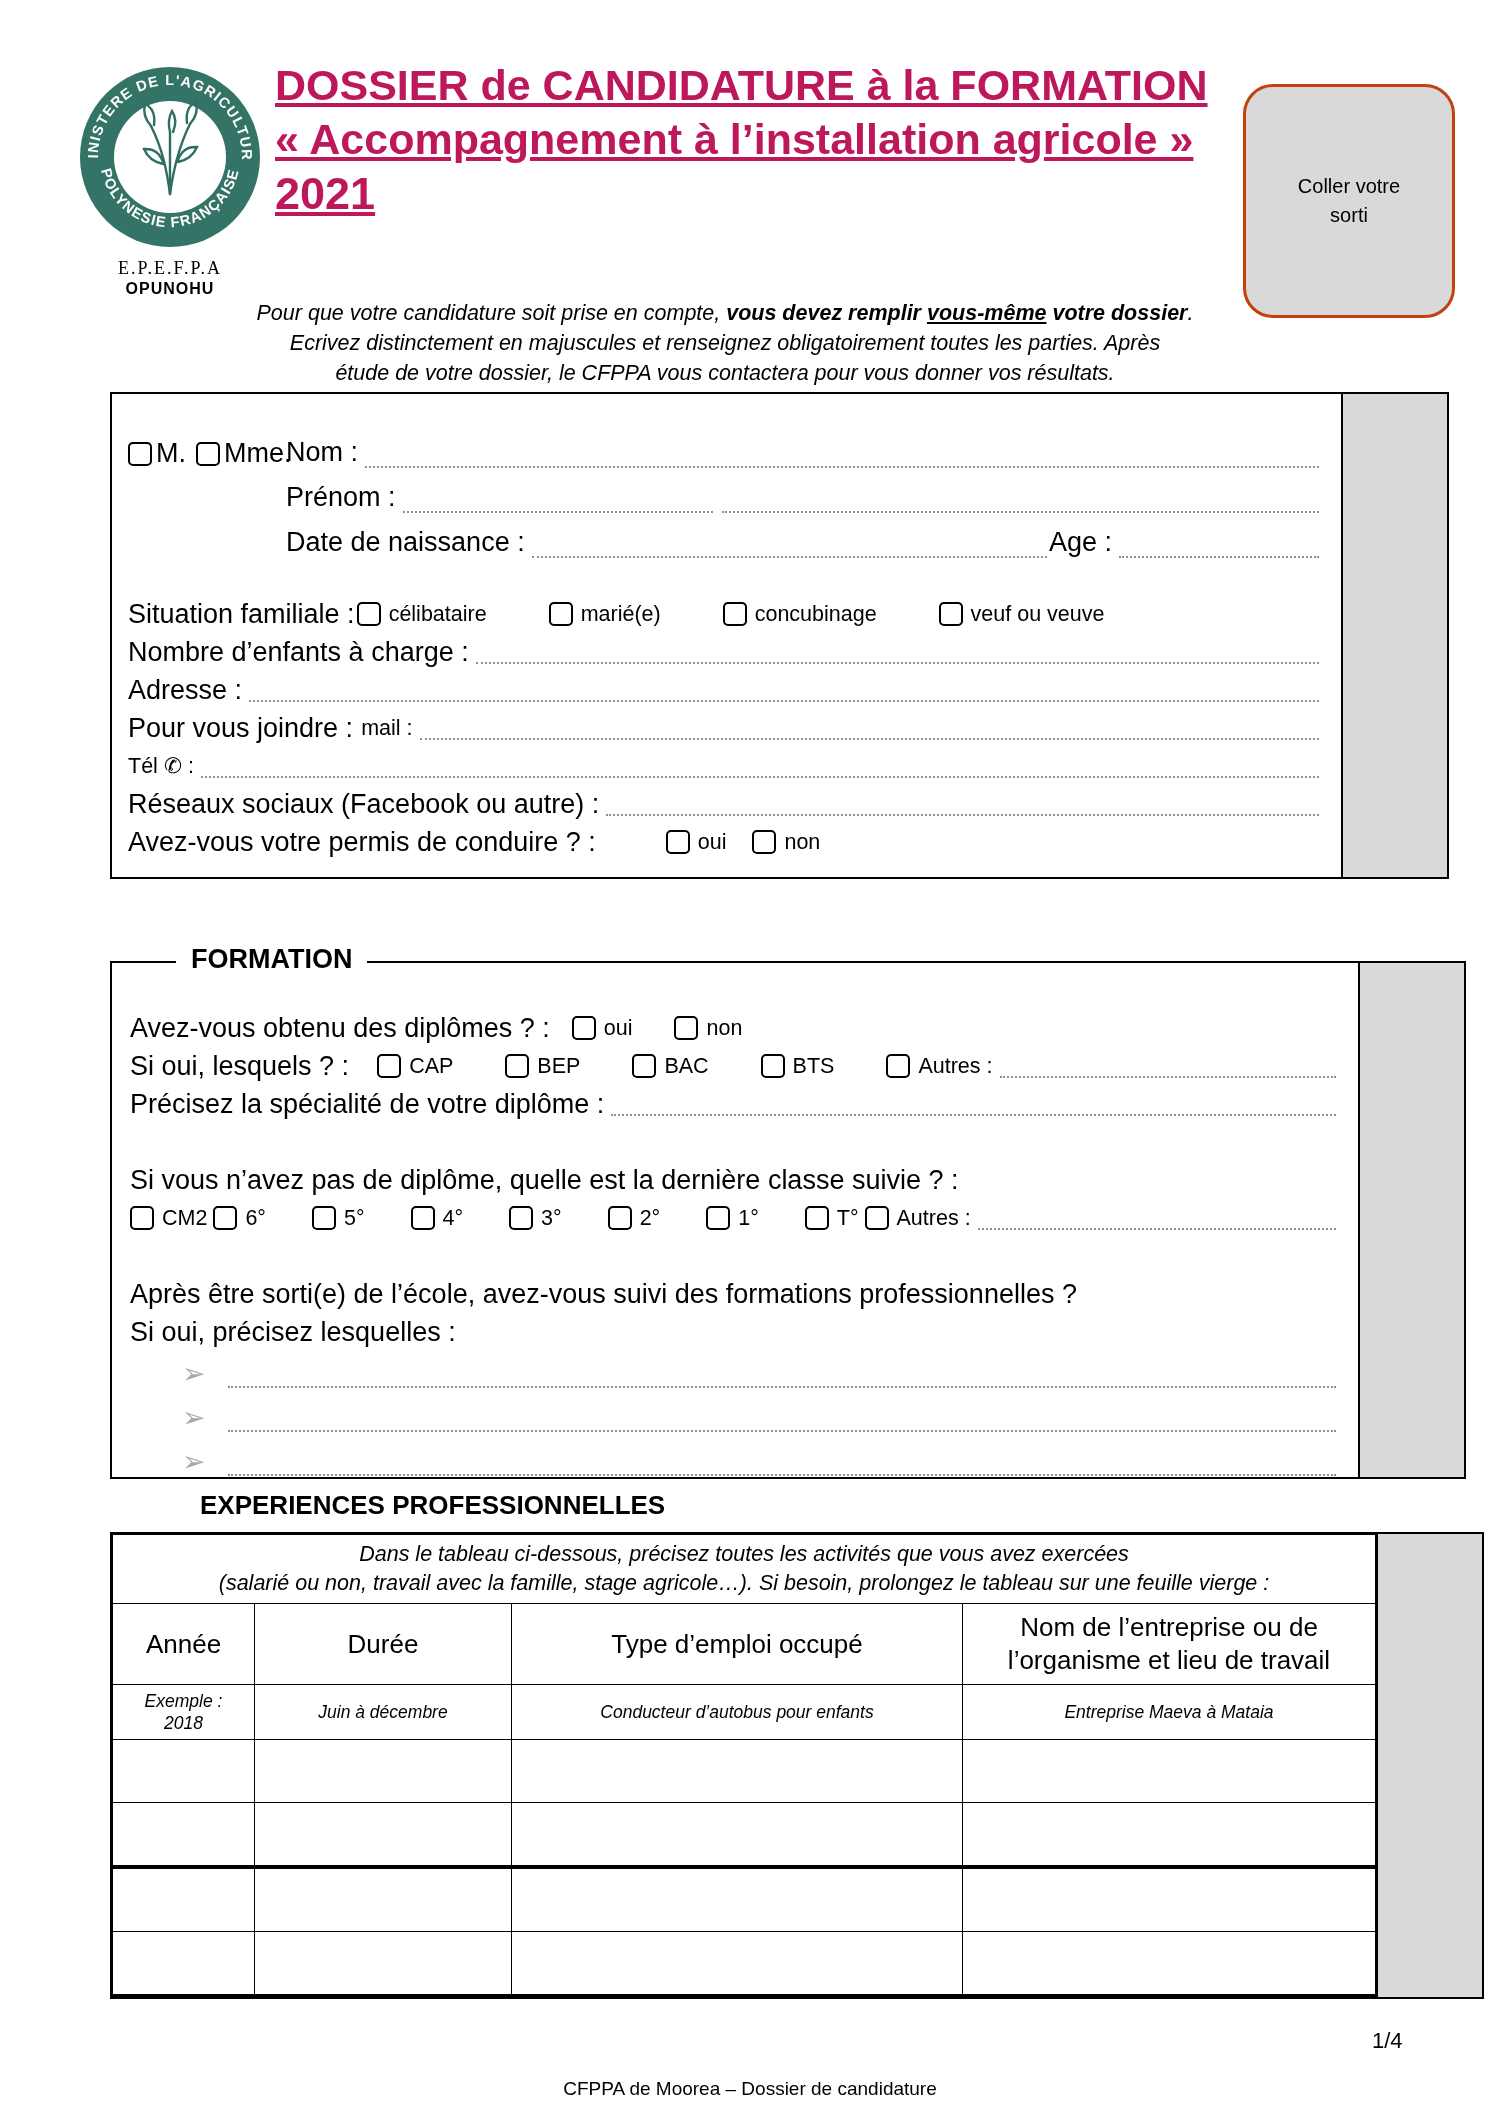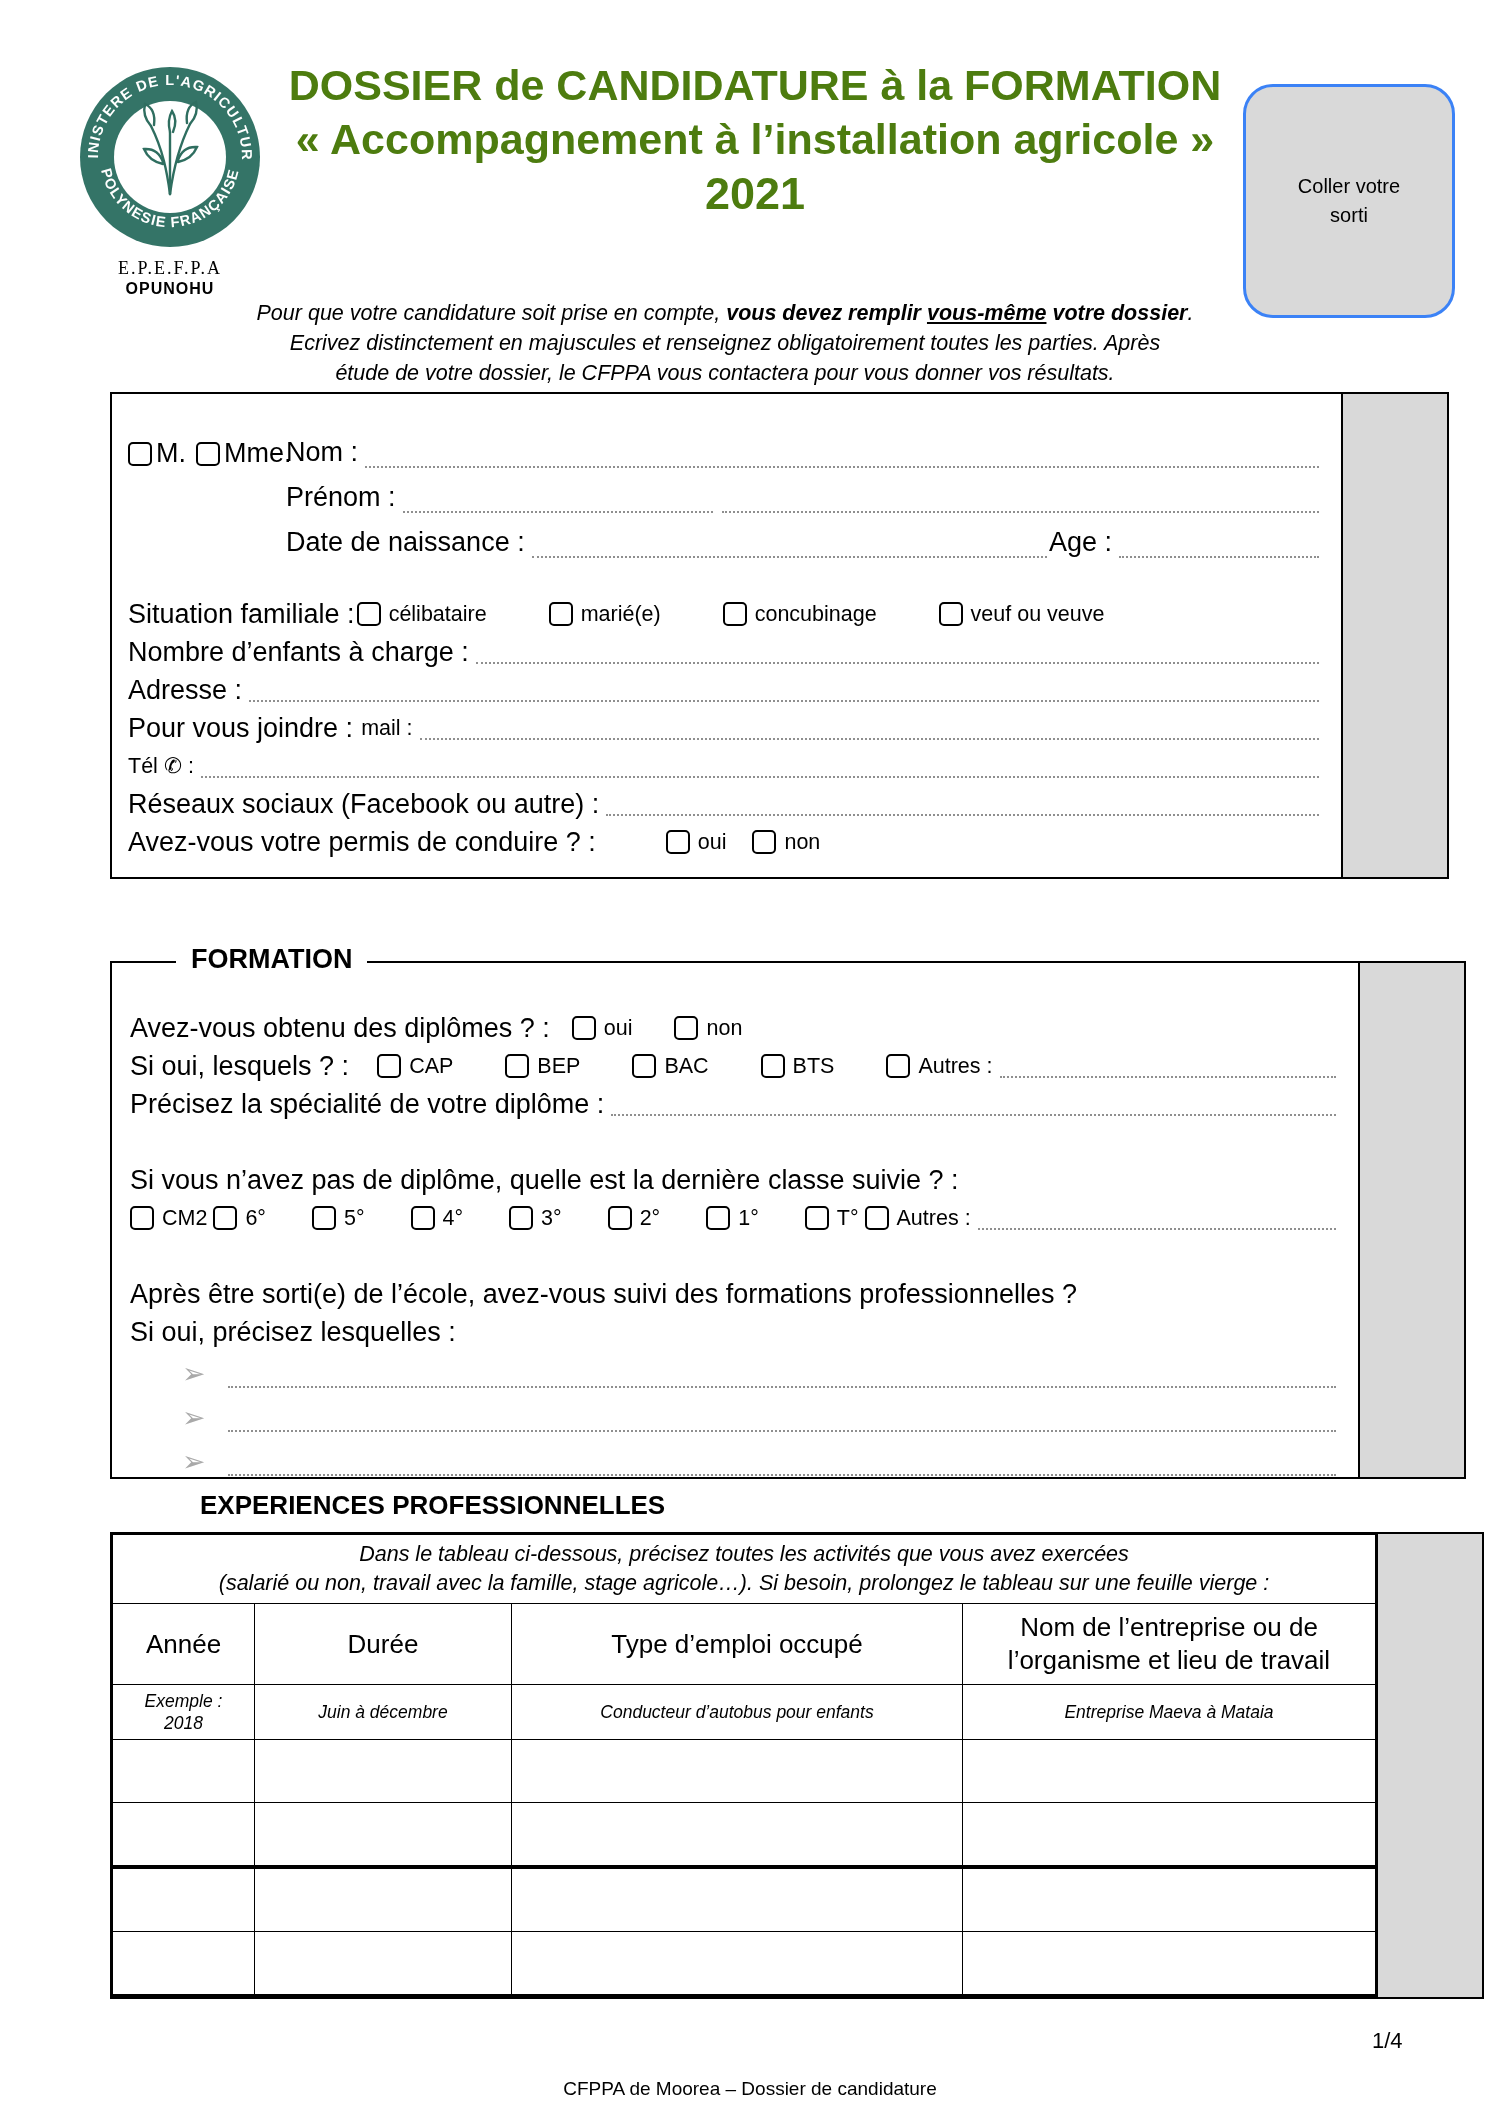--- a/index.html
+++ b/index.html
@@ -4,27 +4,27 @@
 <style>
   html,body{margin:0;padding:0;background:#e8e8e8;}
   .page{position:relative;width:1500px;height:2122px;margin:0 auto;background:#fff;
         font-family:"Liberation Sans",sans-serif;color:#000;overflow:hidden;}
 
   
   .logo{position:absolute;left:70px;top:64px;width:200px;text-align:center;}
   .logo .acronym{font-family:"Liberation Serif",serif;font-size:18px;letter-spacing:2px;margin-top:4px;}
   .logo .site{font-size:16px;font-weight:bold;letter-spacing:1px;margin-top:1px;}
 
-  .title-block{position:absolute;left:275px;top:58px;width:960px;text-align:center;
-               color:#4d7c0f;font-weight:bold;}
+  .title-block{position:absolute;left:275px;top:58px;width:960px;
+               color:#be185d;font-weight:bold;text-decoration:underline;}
   .title-line{font-size:43px;line-height:54px;}
   .title-year{font-size:45px;line-height:56px;}
 
   .photo-box{position:absolute;left:1243px;top:84px;width:206px;height:228px;background:#d9d9d9;
-             border:3px solid #3b82f6;border-radius:30px;display:flex;flex-direction:column;
+             border:3px solid #c2410c;border-radius:30px;display:flex;flex-direction:column;
              align-items:center;justify-content:center;font-size:20px;line-height:29px;}
 
   .intro{position:absolute;left:110px;top:298px;width:1230px;text-align:center;
          font-style:italic;font-size:21.5px;line-height:30px;}
   .intro b{font-weight:bold;}
   .intro .ul{text-decoration:underline;}
 
   
   .fbox{position:absolute;display:flex;border:2.5px solid #000;background:#fff;}
   .fbox .content{flex:1;min-width:0;}

